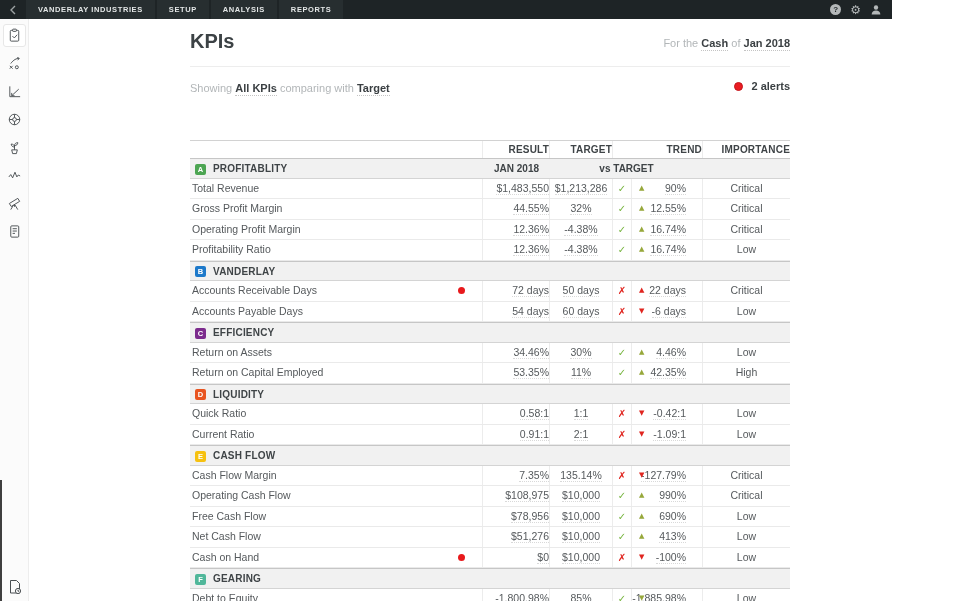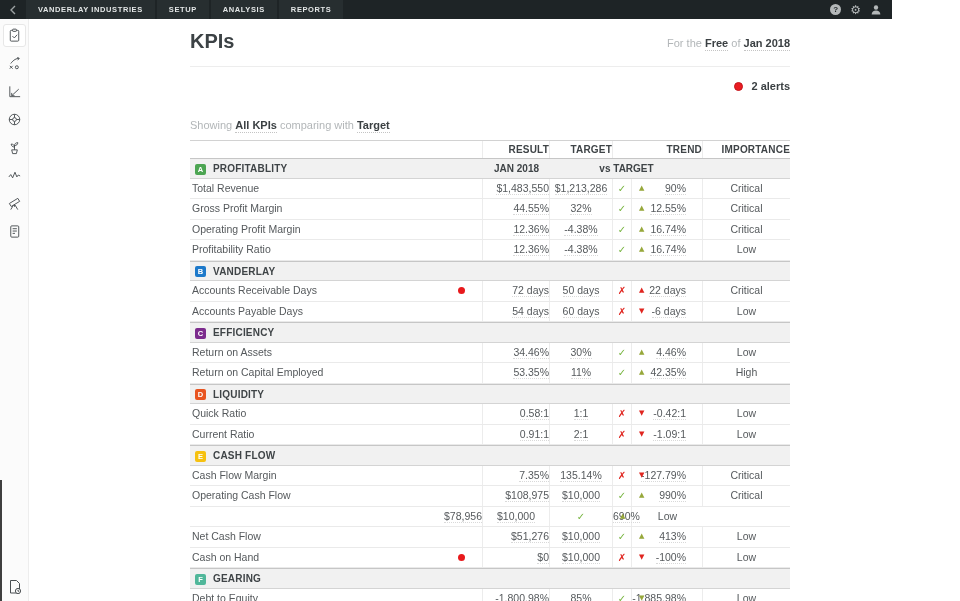--- a/index.html
+++ b/index.html
@@ -32,21 +32,21 @@
   .side-bottom { position:absolute; bottom:6px; left:0; width:29px; display:flex; justify-content:center; }
   .left-strip { position:absolute; left:0; top:480px; width:2px; height:121px; background:#3f3f3f; }
 
   
   .content { position:absolute; left:190px; top:19px; width:600px; height:582px; }
   .page-title { position:absolute; left:0; top:11px; font-size:20px; font-weight:600; color:#3c4245; }
   .period { position:absolute; right:0; top:18px; font-size:11px; color:#b2b6b8; white-space:nowrap; }
   .period b, .filters b { color:#3b4043; font-weight:bold; }
   .dd { border-bottom:1px dotted #c4c4c4; padding-bottom:1px; cursor:pointer; }
   .head-divider { position:absolute; left:0; top:47px; width:600px; height:1px; background:#ededed; }
-  .filters { position:absolute; left:0; top:63px; font-size:11px; color:#b2b6b8; white-space:nowrap;margin-top:37px; }
+  .filters { position:absolute; left:0; top:63px; font-size:11px; color:#b2b6b8; white-space:nowrap; }
   .alerts { position:absolute; right:0; top:61px; display:flex; align-items:center; gap:8px; cursor:pointer; }
   .alerts-dot { width:9px; height:9px; border-radius:50%; background:#ea1c22; border:1px solid #c3141b; }
   .alerts-label { font-size:11px; font-weight:bold; color:#3b4043; }
 
   
   .kpi-table { position:absolute; left:0; top:121px; width:600px; }
   .grid { display:grid; grid-template-columns:293px 67px 63px 19px 71px 87px; }
   .t-head { height:18px; line-height:17px; border-top:1px solid #d2d2d2; }
   .t-head > div { font-size:10px; font-weight:bold; color:#3f4447; letter-spacing:.2px;
     text-align:right; border-right:1px solid #ececec; }
@@ -166,21 +166,21 @@
       </svg>
     </div>
   </div>
   <div class="left-strip"></div>
 
   <div class="content">
     <div class="page-title">KPIs</div>
 
     <div class="period">
       <span>For the</span>
-      <b class="dd">Free</b>
+      <b class="dd">Cash</b>
       <span>of</span>
       <b class="dd">Jan 2018</b>
     </div>
 
     <div class="head-divider"></div>
 
     <div class="filters">
       <span>Showing</span>
       <b class="dd">All KPIs</b>
       <span>comparing with</span>
@@ -354,20 +354,21 @@
       <div class="grid t-row">
         <div class="cell-name"><span>Operating Cash Flow</span></div>
         <div class="cell-result"><span class="val">$108,975</span></div>
         <div class="cell-target"><span class="val">$10,000</span></div>
         <div class="cell-status"><span class="status" data-state="pass">✓</span></div>
         <div class="cell-trend"><span class="dir" data-state="pass">▲</span><span class="val">990%</span></div>
         <div class="cell-importance">Critical</div>
       </div>
 
       <div class="grid t-row">
+        <div class="cell-name"><span>Free Cash Flow</span></div>
         <div class="cell-result"><span class="val">$78,956</span></div>
         <div class="cell-target"><span class="val">$10,000</span></div>
         <div class="cell-status"><span class="status" data-state="pass">✓</span></div>
         <div class="cell-trend"><span class="dir" data-state="pass">▲</span><span class="val">690%</span></div>
         <div class="cell-importance">Low</div>
       </div>
 
       <div class="grid t-row">
         <div class="cell-name"><span>Net Cash Flow</span></div>
         <div class="cell-result"><span class="val">$51,276</span></div>

